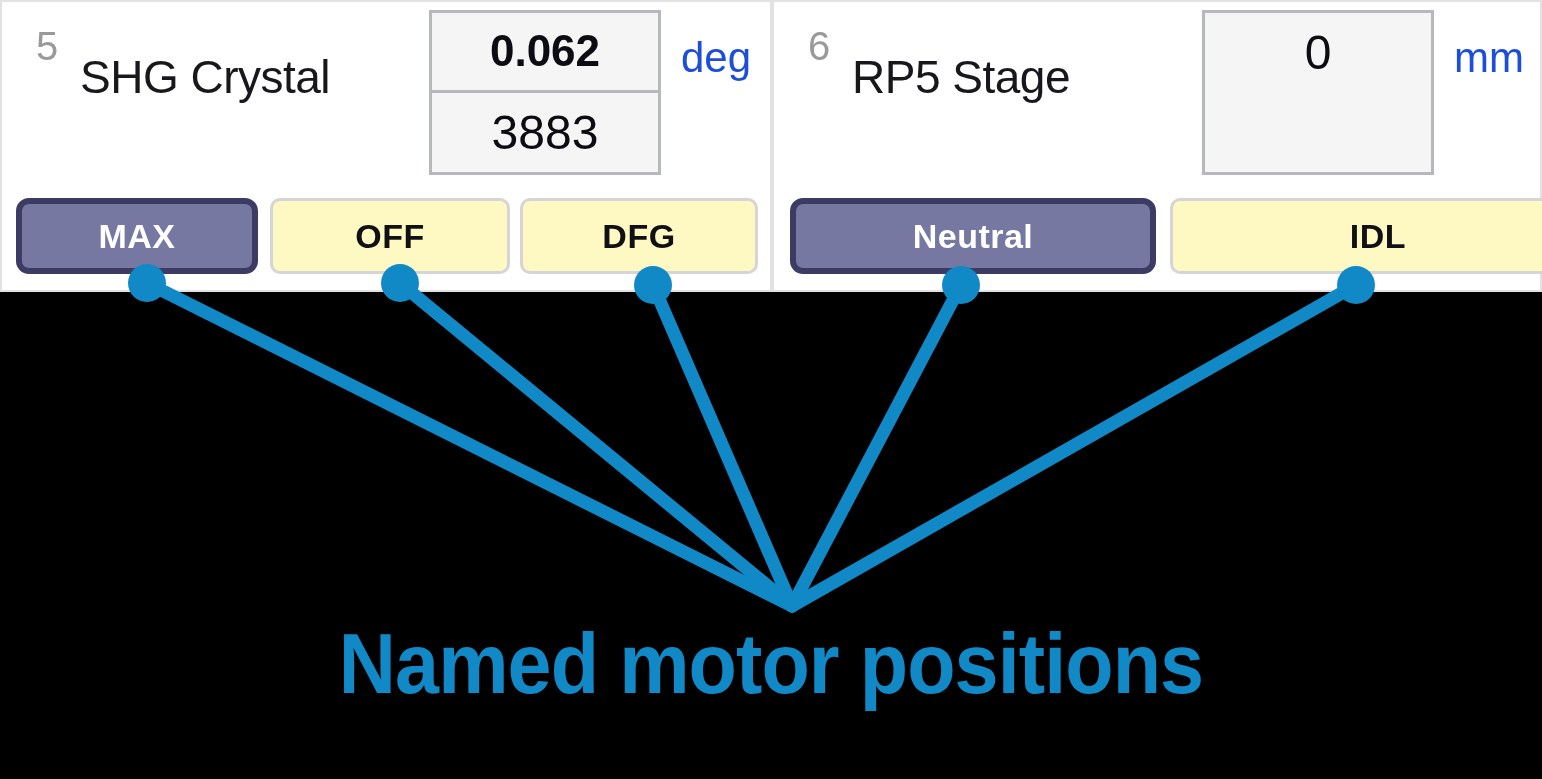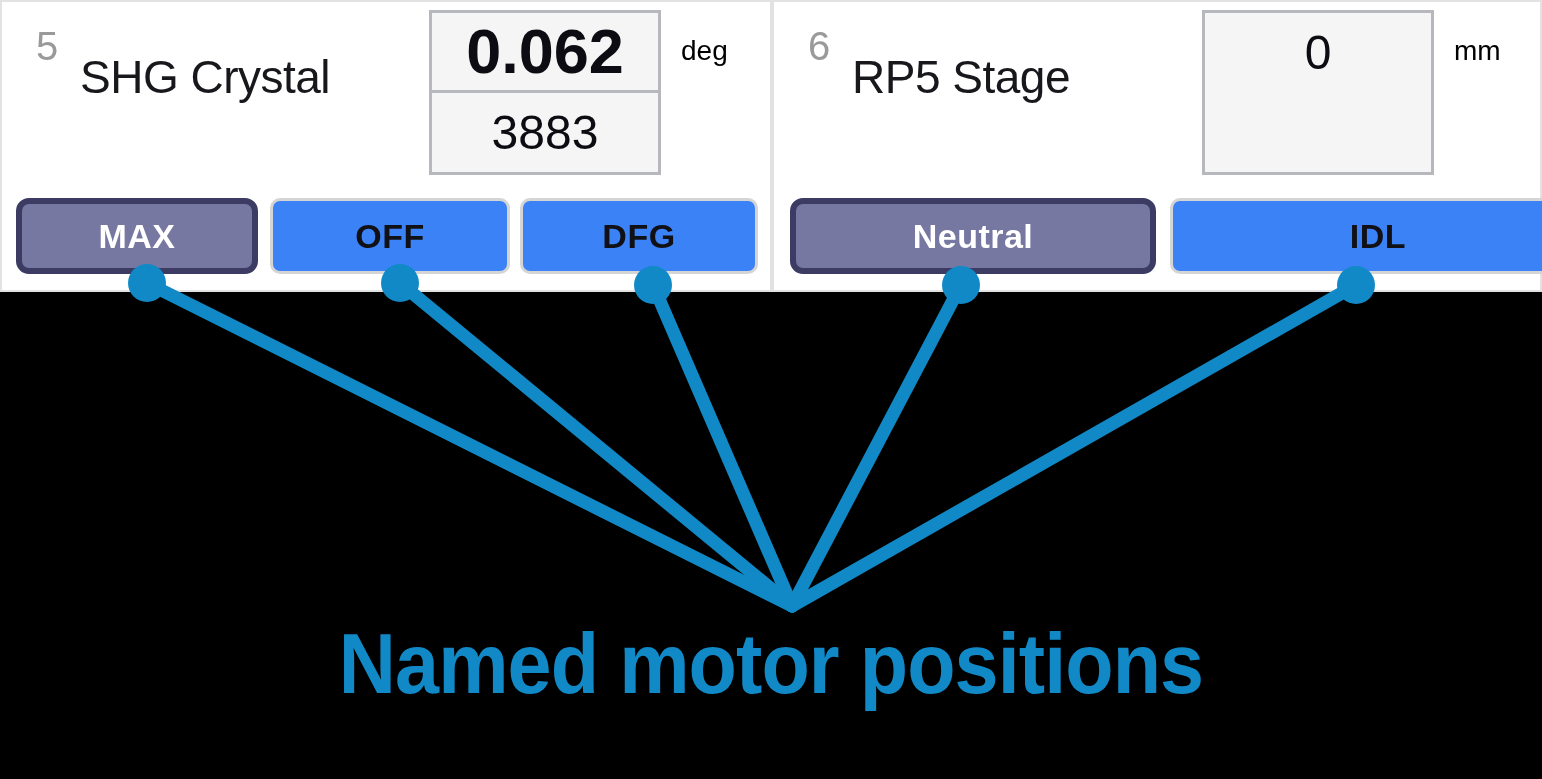--- a/index.html
+++ b/index.html
@@ -77,34 +77,34 @@
 
   .valuebox .cell {
     height: 50%;
     display: flex;
     align-items: center;
     justify-content: center;
     box-sizing: border-box;
     color: #0c0c12;
   }
   .valuebox .cell.primary {
-    font-size: 63px;
+    font-size: 44px;
     font-weight: bold;
     border-bottom: 3px solid #b6b8be;
   }
   .valuebox .cell.secondary {
     font-size: 48px;
     font-weight: normal;
   }
 
   .unit {
     position: absolute;
     top: 35px;
-    font-size: 28px;
-    color: #000000;
+    font-size: 42px;
+    color: #1d4ed8;
     line-height: 1;
   }
   .panel.left  .unit { left: 679px; }
   .panel.right .unit { left: 680px; }
 
   
   .btnrow {
     position: absolute;
     left: 0;
     top: 196px;
@@ -116,21 +116,21 @@
     top: 0;
     height: 76px;
     box-sizing: border-box;
     border-radius: 10px;
     display: flex;
     align-items: center;
     justify-content: center;
     font-size: 34px;
     font-weight: bold;
     letter-spacing: 0.5px;
-    background: #3b82f6;
+    background: #fef9c3;
     border: 3px solid #d5d5d5;
     color: #101015;
   }
   .pbtn.active {
     background: #7678a1;
     border: 6px solid #3b3b63;
     color: #ffffff;
     border-radius: 13px;
   }
 

